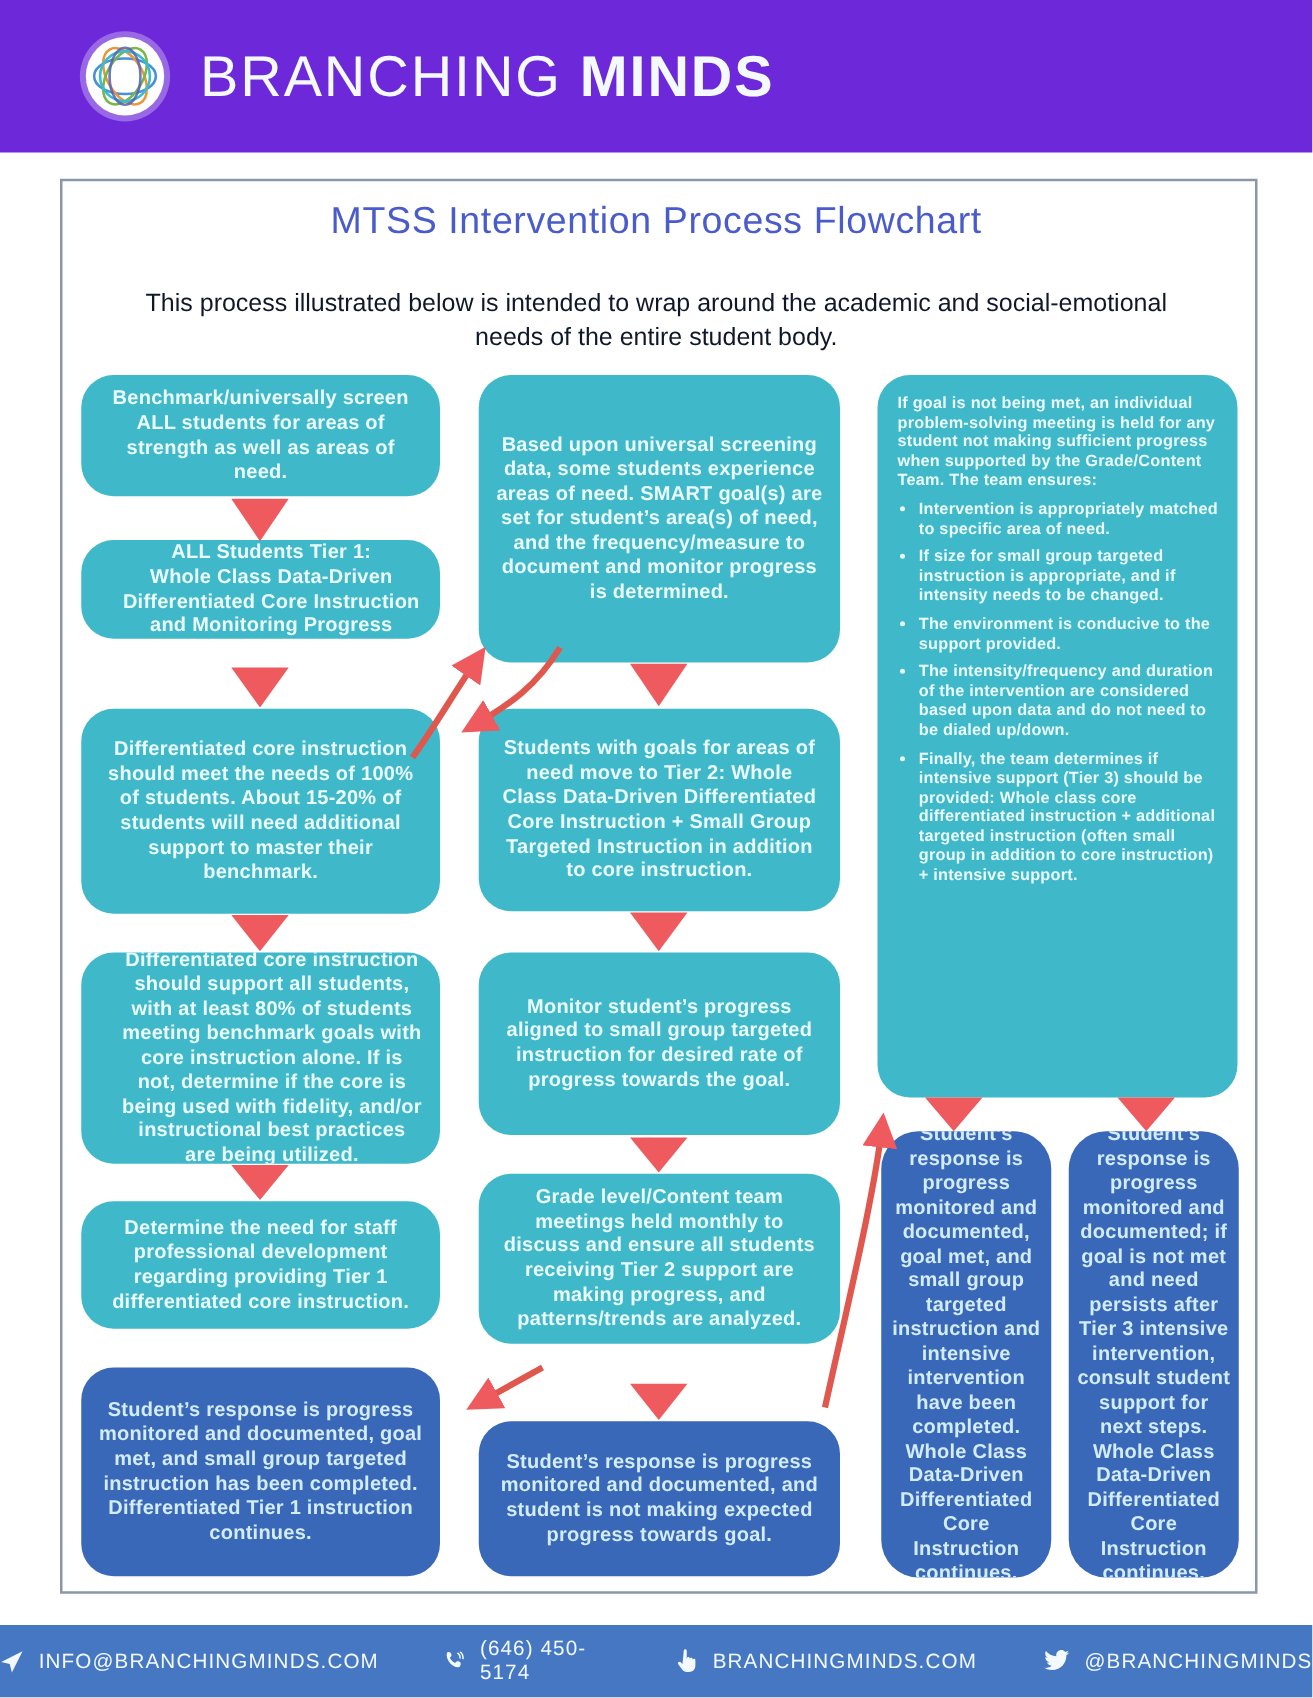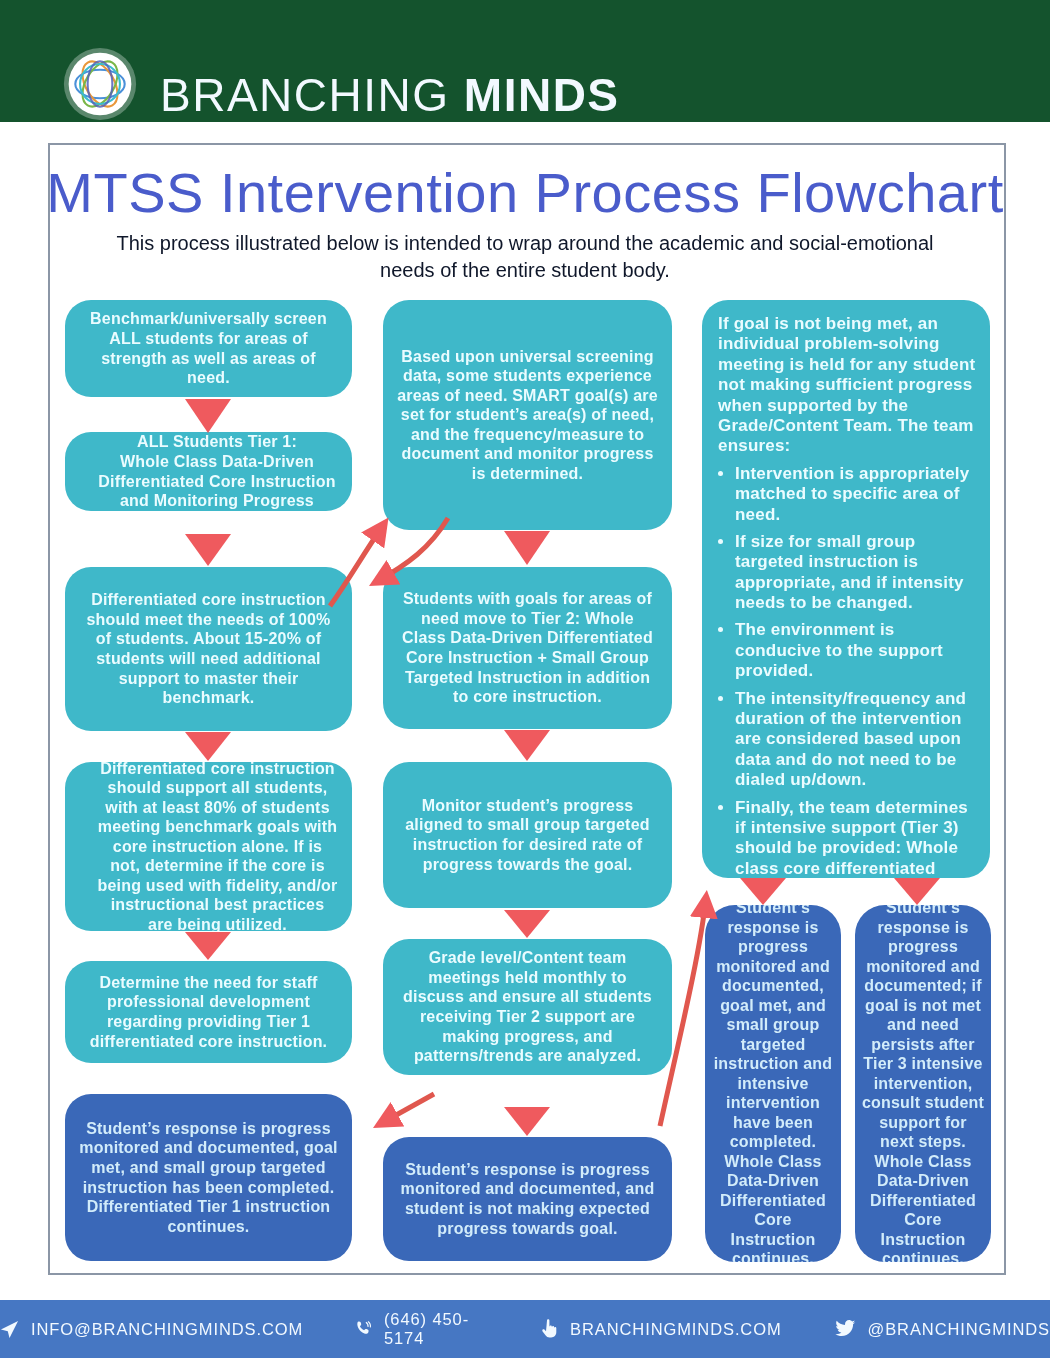--- a/index.html
+++ b/index.html
@@ -3,34 +3,34 @@
 <meta charset="utf-8">
 <style>
   html,body{margin:0;padding:0;}
   body{
     width:1050px;height:1358px;position:relative;background:#ffffff;
     font-family:"Liberation Sans",sans-serif;overflow:hidden;
   }
   
   .header{
     position:absolute;left:0;top:0;width:1050px;height:122px;
-    background:#14532d;display:flex;align-items:flex-end;
+    background:#6d28d9;display:flex;align-items:center;
   }
   .logo{margin-left:62px;width:76px;height:76px;flex:0 0 auto;}
   .brand{margin-left:22px;color:#f2f9ff;font-size:46px;letter-spacing:1.5px;white-space:nowrap;}
   .brand .light{font-weight:400;}
   .brand .bold{font-weight:700;}
   
   .panel{
     position:absolute;left:48px;top:143px;width:958px;height:1132px;
     background:#ffffff;border:2px solid #8b96a6;box-sizing:border-box;
   }
   .title{
     position:absolute;left:0;top:160px;width:1050px;text-align:center;
-    color:#4a5ccb;font-size:56px;font-weight:400;letter-spacing:0.5px;
+    color:#4a5ccb;font-size:30px;font-weight:400;letter-spacing:0.5px;
   }
   .subtitle{
     position:absolute;left:115px;top:230px;width:820px;text-align:center;
     color:#0f172a;font-size:20px;line-height:1.35;font-weight:400;
   }
   
   .box{
     position:absolute;box-sizing:border-box;border-radius:26px;
     display:flex;align-items:center;justify-content:center;
     text-align:center;padding:8px 14px;
@@ -48,21 +48,21 @@
   .c1b5{top:961px;height:102px;}
   .c1b6{top:1094px;height:167px;}
   .c2b1{top:300px;height:230px;}
   .c2b2{top:567px;height:162px;}
   .c2b3{top:762px;height:146px;}
   .c2b4{top:939px;height:136px;}
   .c2b5{top:1137px;height:124px;}
   .c3main{
     left:702px;width:288px;top:300px;height:578px;
     display:block;text-align:left;padding:14px 14px 10px 16px;
-    font-size:17px;line-height:1.2;white-space:normal;
+    font-size:13px;line-height:1.2;white-space:normal;
   }
   .c3main ul{margin:7px 0 0 0;padding-left:17px;}
   .c3main li{margin-bottom:7px;}
   .c3b{width:136px;top:905px;height:357px;border-radius:30px;padding:8px 6px;}
   .c3b1{left:705px;}
   .c3b2{left:855px;}
   
   .arrows{position:absolute;left:0;top:0;width:1050px;height:1358px;pointer-events:none;}
   
   .footer{

